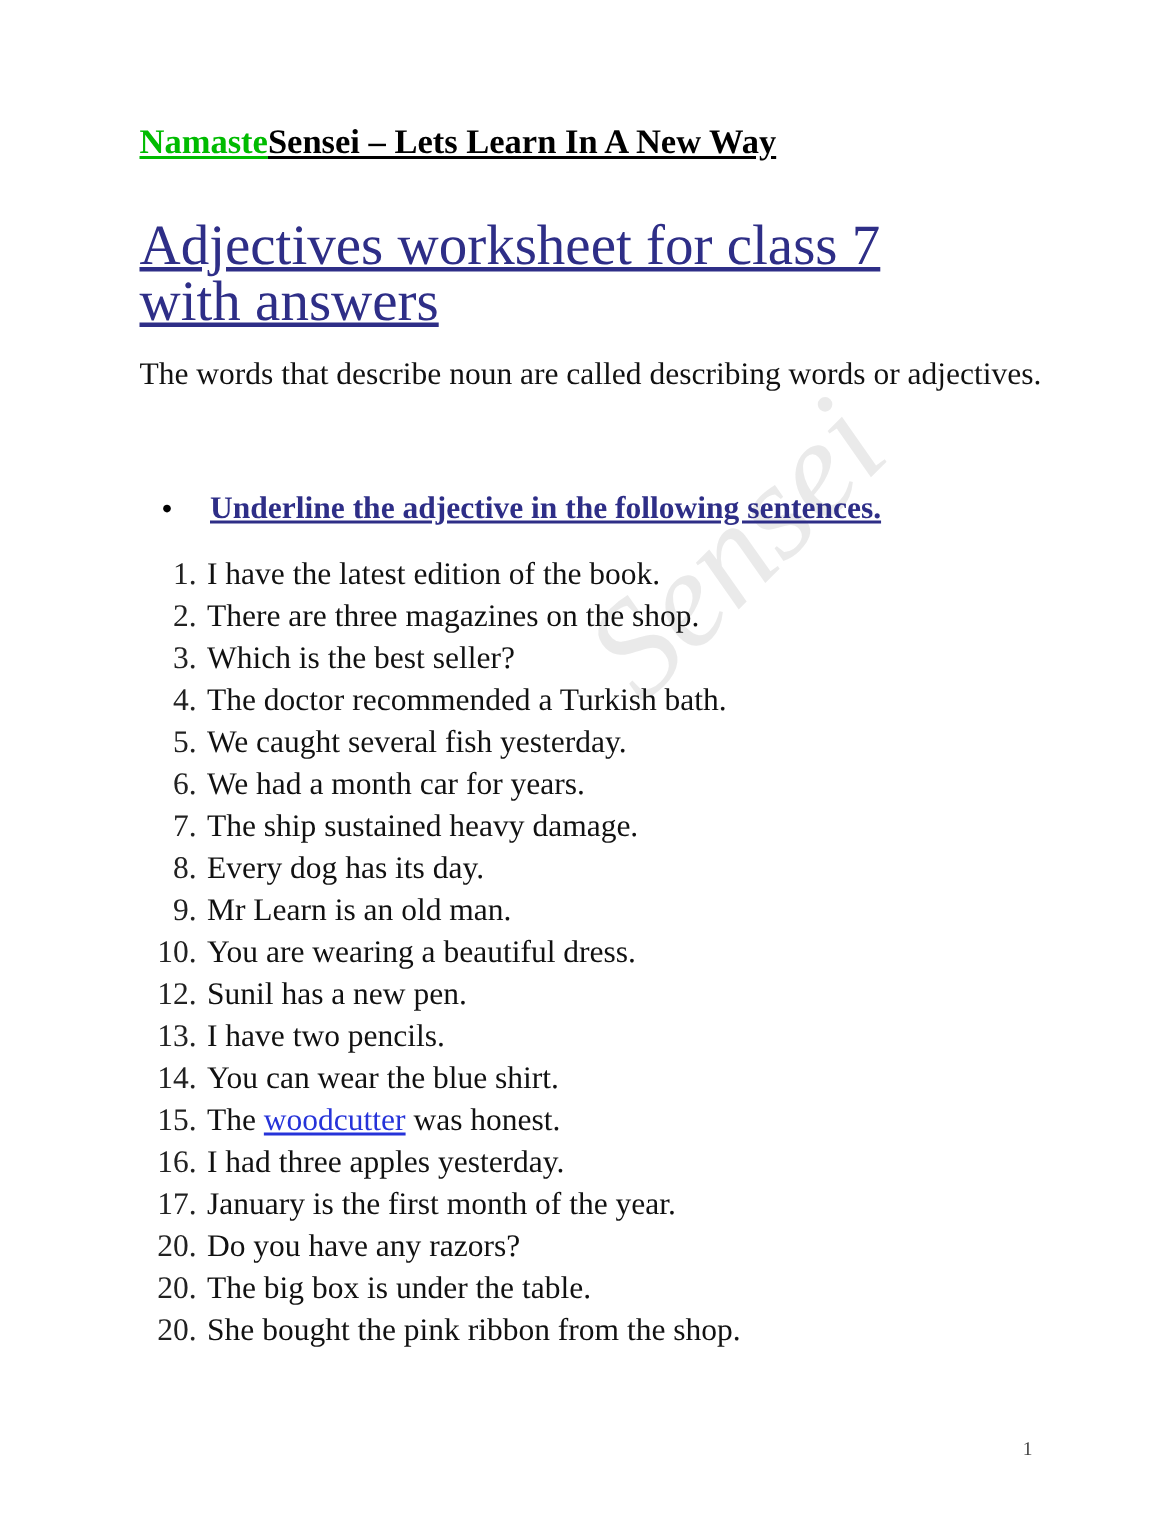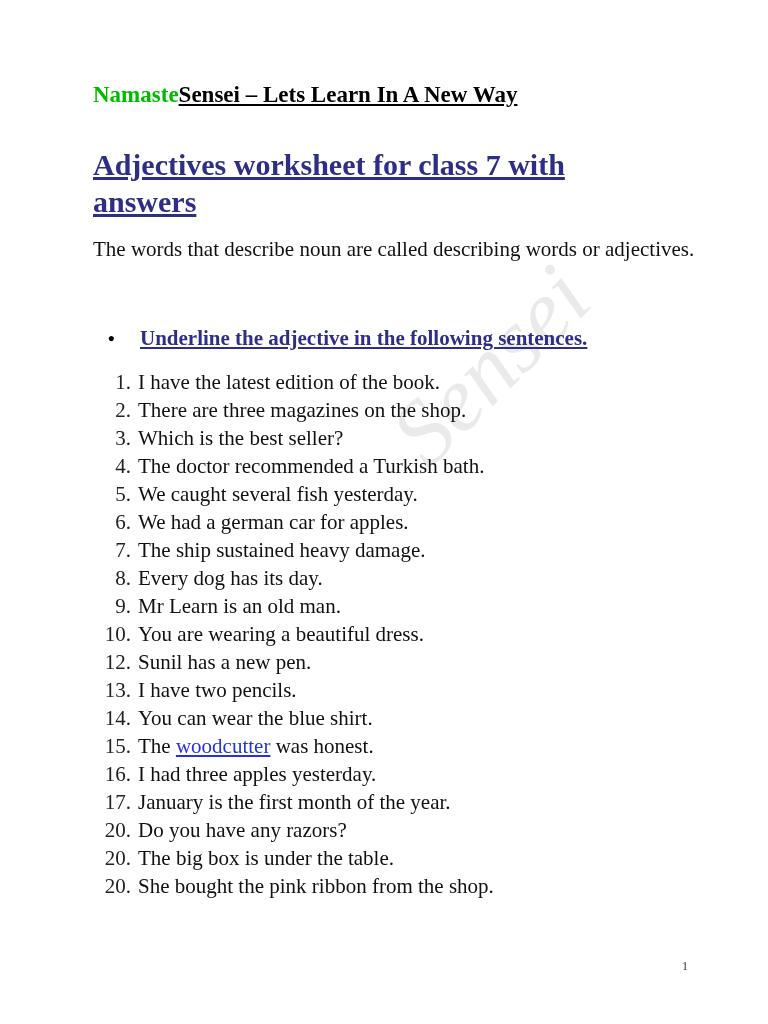--- a/index.html
+++ b/index.html
@@ -37,30 +37,30 @@
     white-space: nowrap;
   }
   .brand {
     position: absolute;
     left: 93px;
     top: 82px;
     font-size: 23px;
     font-weight: 700;
     white-space: nowrap;
   }
-  .brand .green { color: var(--green); }
+  .brand .green { color: var(--green); text-decoration: underline; }
   .brand .rest  { color: #000000; text-decoration: underline; }
   .title {
     position: absolute;
     left: 93px;
     top: 146px;
     width: 530px;
-    font-size: 30px;
+    font-size: 38px;
     line-height: 37px;
-    font-weight: 700;
+    font-weight: 400;
     color: var(--navy);
   }
   .title .u { text-decoration: underline; }
   .intro {
     position: absolute;
     left: 93px;
     top: 235px;
     width: 606px;
     font-size: 21px;
     line-height: 28.5px;
@@ -158,21 +158,21 @@
       <div class="row">
         <span class="num">4.</span>
         <span class="txt">The doctor recommended a Turkish bath.</span>
       </div>
       <div class="row">
         <span class="num">5.</span>
         <span class="txt">We caught several fish yesterday.</span>
       </div>
       <div class="row">
         <span class="num">6.</span>
-        <span class="txt">We had a german car for apples.</span>
+        <span class="txt">We had a month car for years.</span>
       </div>
       <div class="row">
         <span class="num">7.</span>
         <span class="txt">The ship sustained heavy damage.</span>
       </div>
       <div class="row">
         <span class="num">8.</span>
         <span class="txt">Every dog has its day.</span>
       </div>
       <div class="row">

